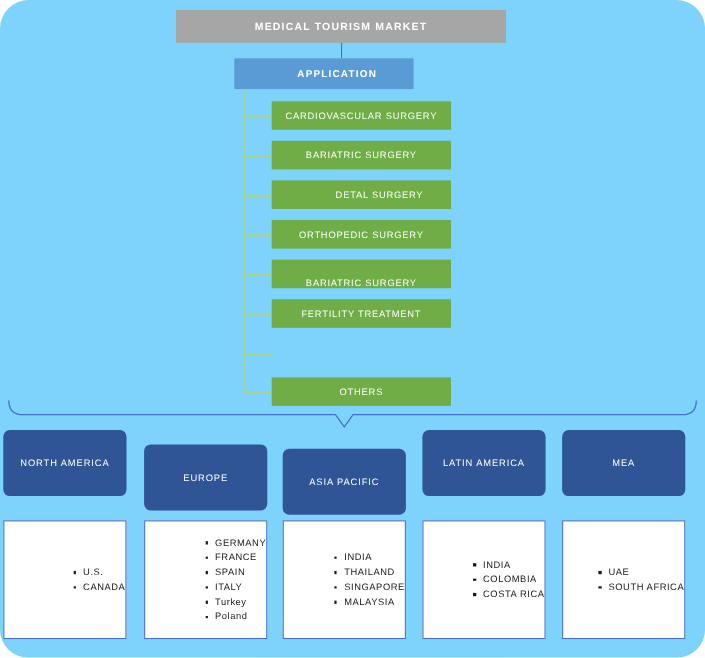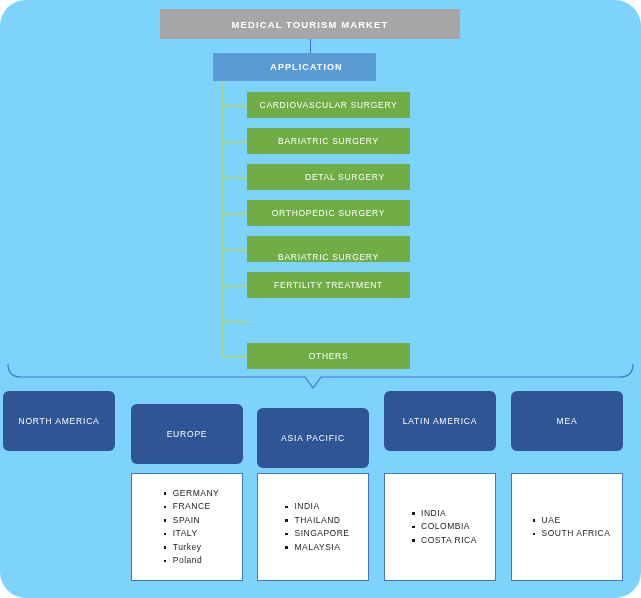--- a/index.html
+++ b/index.html
@@ -63,21 +63,21 @@
   }
 
   
   .country-card {
     position: absolute;
     box-sizing: border-box;
     background: #ffffff;
     border: 1.5px solid #4472c4;
     display: flex;
     align-items: center;
-    justify-content: center;
+    justify-content: flex-end;
   }
   .country-card ul {
     list-style: none;
     margin: 0;
     padding: 0 0 0 18px;
   }
   .country-card li {
     position: relative;
     font-size: 8.5px;
     color: #1a1a1a;
@@ -185,20 +185,26 @@
   <div class="node node-region" style="left:257px; top:391px; width:112px; height:60px;margin-top:17px;">
     <span>ASIA PACIFIC</span>
   </div>
   <div class="node node-region" style="left:384px; top:391px; width:112px; height:60px;">
     <span>LATIN AMERICA</span>
   </div>
   <div class="node node-region" style="left:511px; top:391px; width:112px; height:60px;">
     <span>MEA</span>
   </div>
 
+  <div class="country-card" style="left:3px; top:473px; width:112px; height:108px;">
+    <ul>
+      <li>U.S.</li>
+      <li>CANADA</li>
+    </ul>
+  </div>
 
   <div class="country-card" style="left:131px; top:473px; width:112px; height:108px;">
     <ul>
       <li>GERMANY</li>
       <li>FRANCE</li>
       <li>SPAIN</li>
       <li>ITALY</li>
       <li>Turkey</li>
       <li>Poland</li>
     </ul>

